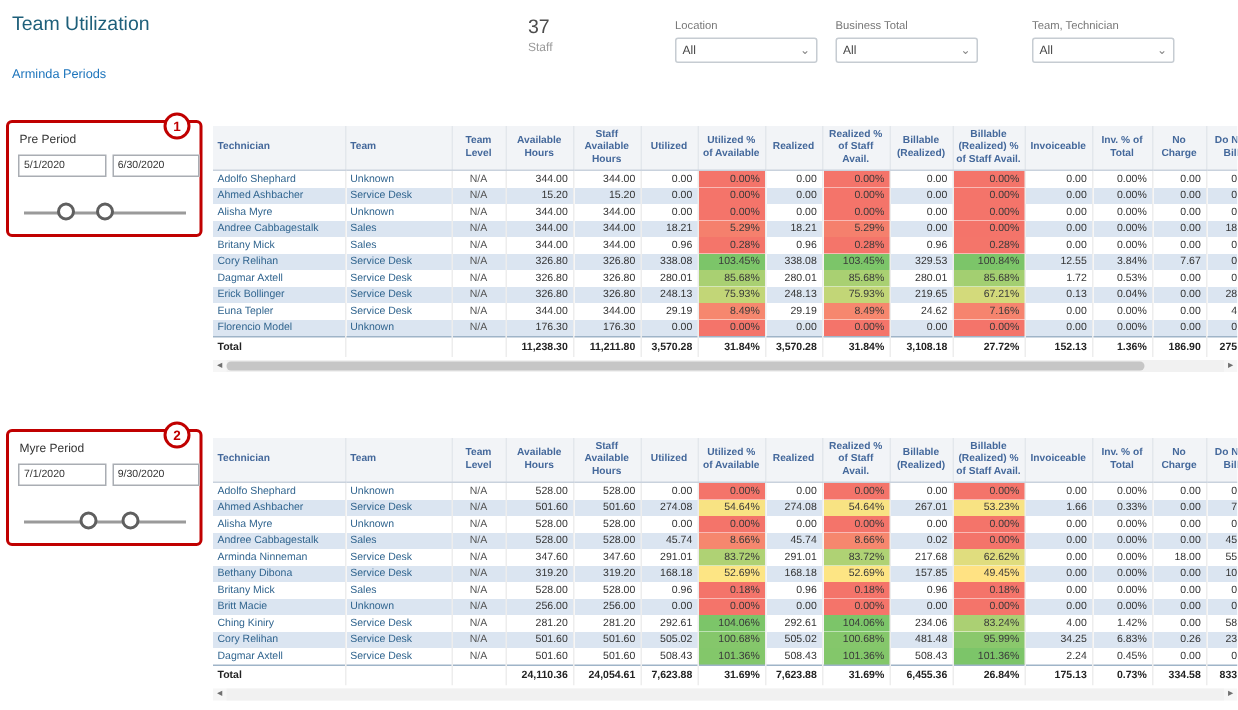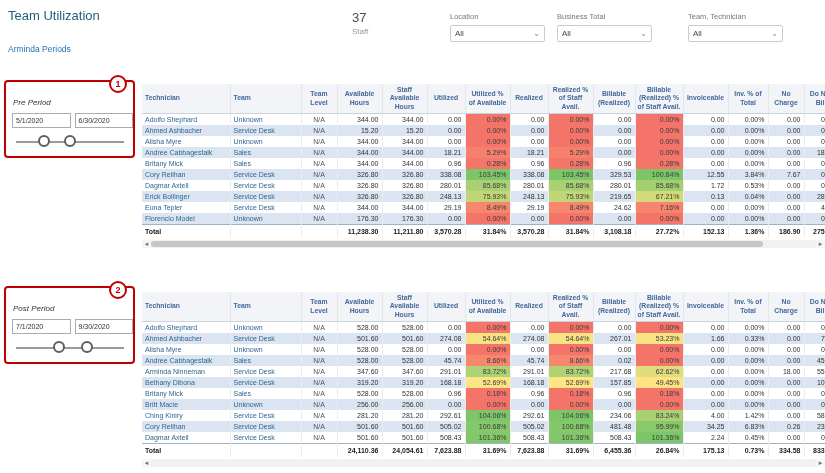--- a/index.html
+++ b/index.html
@@ -27,21 +27,21 @@
     position:absolute;left:4px;width:131px;height:78px;
     border:2px solid var(--annotation);border-radius:4px;background:#fff;box-sizing:border-box;
   }
   .period-panel.pre{top:80px;}
   .period-panel.post{top:286px;}
   .badge{
     position:absolute;top:-7px;right:6px;width:14px;height:14px;border-radius:50%;
     border:2px solid var(--annotation);background:#fff;color:var(--annotation);
     font-size:9px;font-weight:bold;display:flex;align-items:center;justify-content:center;
   }
-  .period-label{font-size:8px;color:#333;margin:16px 0 0 7px;font-style:italic;}
+  .period-label{font-size:8px;color:#333;margin:6px 0 0 7px;}
   .dates{display:flex;gap:4px;margin:6px 0 0 6px;}
   .date-input{
     width:52px;height:13px;border:1px solid #a9adb3;font-size:7px;color:#333;
     display:flex;align-items:center;padding:0 3px;box-sizing:content-box;background:#fff;
   }
   .slider{position:absolute;left:10px;top:52px;width:108px;height:16px;}
   .slider .track{position:absolute;left:0;right:0;top:7px;height:2px;background:#9a9a9a;}
   .slider .handle{
     position:absolute;top:1px;width:12px;height:12px;border-radius:50%;
     background:#fff;border:2px solid #5f5f5f;box-sizing:border-box;
@@ -120,21 +120,21 @@
   </div>
   <div class="slider">
     <div class="track"></div>
     <div class="handle" style="left:calc(26% - 6px)"></div>
     <div class="handle" style="left:calc(50% - 6px)"></div>
   </div>
 </div>
 
 <div class="period-panel post">
   <div class="badge">2</div>
-  <div class="period-label">Post Period</div>
+  <div class="period-label">Myre Period</div>
   <div class="dates">
     <div class="date-input">7/1/2020</div>
     <div class="date-input">9/30/2020</div>
   </div>
   <div class="slider">
     <div class="track"></div>
     <div class="handle" style="left:calc(40% - 6px)"></div>
     <div class="handle" style="left:calc(66% - 6px)"></div>
   </div>
 </div>

